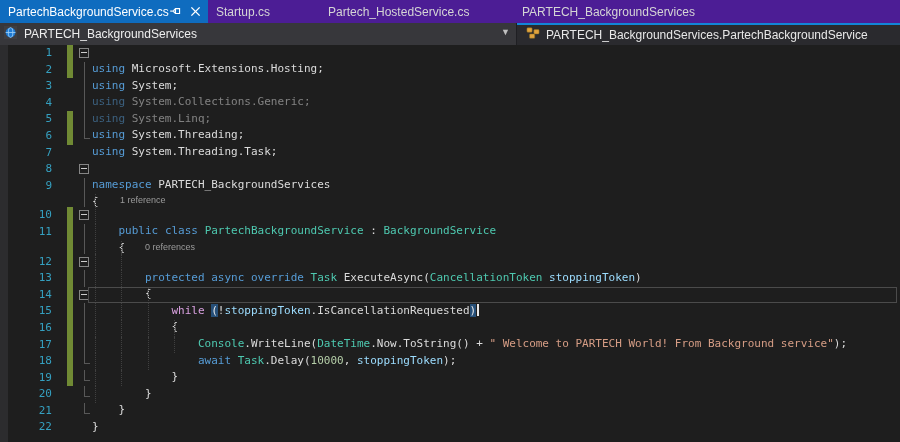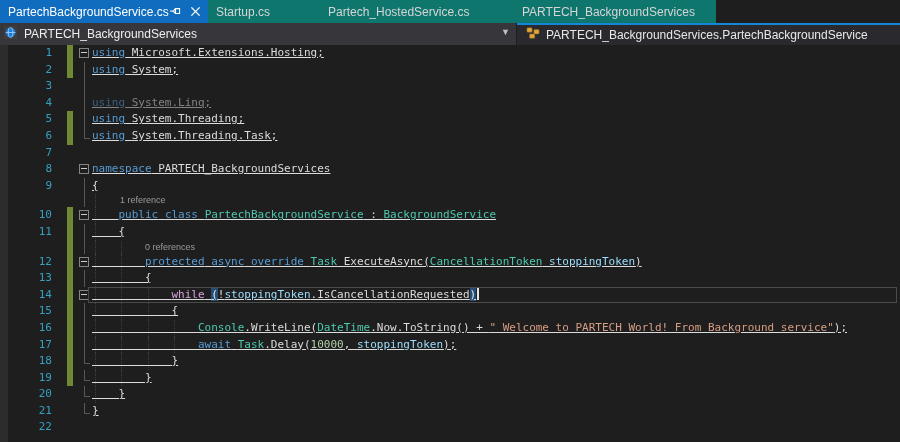--- a/index.html
+++ b/index.html
@@ -3,22 +3,22 @@
 <meta charset="utf-8">
 <style>
   * { margin:0; padding:0; box-sizing:border-box; }
   html,body { background:#1e1e1e; }
   #app {
     position:relative; width:900px; height:442px; overflow:hidden;
     background:#1e1e1e; font-family:"Liberation Sans", sans-serif;
   }
   
   #tabbar {
-    position:absolute; left:0; top:0; width:716px; height:23px;
-    background:#0f766e; display:flex; align-items:stretch;
+    position:absolute; left:0; top:0; width:900px; height:23px;
+    background:#4c1d95; display:flex; align-items:stretch;
   }
   .tab {
     display:flex; align-items:center; color:#d5d5d5; font-size:12px;
     padding:0 8px; white-space:nowrap; overflow:hidden;
   }
   .tab.active { background:#0f6cbf; color:#ffffff; width:208px; }
   .tab.t2 { width:114px; padding-left:8px; }
   .tab.t3 { width:192px; padding-left:6px; }
   .tab.t4 { width:186px; padding-left:8px; }
   .tab .lbl { flex:0 0 auto; }
@@ -61,22 +61,22 @@
   .fend-v { position:absolute; left:6px; top:0; height:10px; width:1px; background:#585858; }
   .fend-h { position:absolute; left:6px; top:10px; width:6px; height:1px; background:#585858; }
   .fbox {
     position:absolute; left:1px; top:3px; width:10px; height:10px;
     border:1px solid #858585; background:#1e1e1e;
   }
   .fbox::after {
     content:""; position:absolute; left:1px; right:1px; top:3px; height:1px; background:#cccccc;
   }
   .codetext {
-    position:absolute; left:92px; top:0; white-space:pre;
-    font-size:11px; line-height:16.6px; color:#dcdcdc;text-decoration:underline;
+    position:absolute; left:92px; top:16px; white-space:pre;
+    font-size:11px; line-height:16.6px; color:#dcdcdc;
   }
   .codetext.dim { opacity:0.52; }
   .guide { position:absolute; top:0; bottom:0; width:0; border-left:1px dotted #404040; }
   .curline { position:absolute; left:88px; right:3px; top:0; bottom:0; border:1px solid #4b4b4b; }
   .lens-text {
     position:absolute; top:1px; color:#9b9b9b; font-size:9px;
     font-family:"Liberation Sans", sans-serif;
   }
   
   .kw { color:#569cd6; }
@@ -177,20 +177,21 @@
             <div class="fline"></div>
           </div>
           <div class="ln">2</div>
           <span class="codetext"><span class="kw">using</span><span class="pl"> System;</span></span>
         </div>
         <div class="row">
           <div class="foldcol">
             <div class="fline"></div>
           </div>
           <div class="ln">3</div>
+          <span class="codetext dim"><span class="kw">using</span><span class="pl"> System.Collections.Generic;</span></span>
         </div>
         <div class="row">
           <div class="foldcol">
             <div class="fline"></div>
           </div>
           <div class="ln">4</div>
           <span class="codetext dim"><span class="kw">using</span><span class="pl"> System.Linq;</span></span>
         </div>
         <div class="row">
           <div class="chg"></div>

